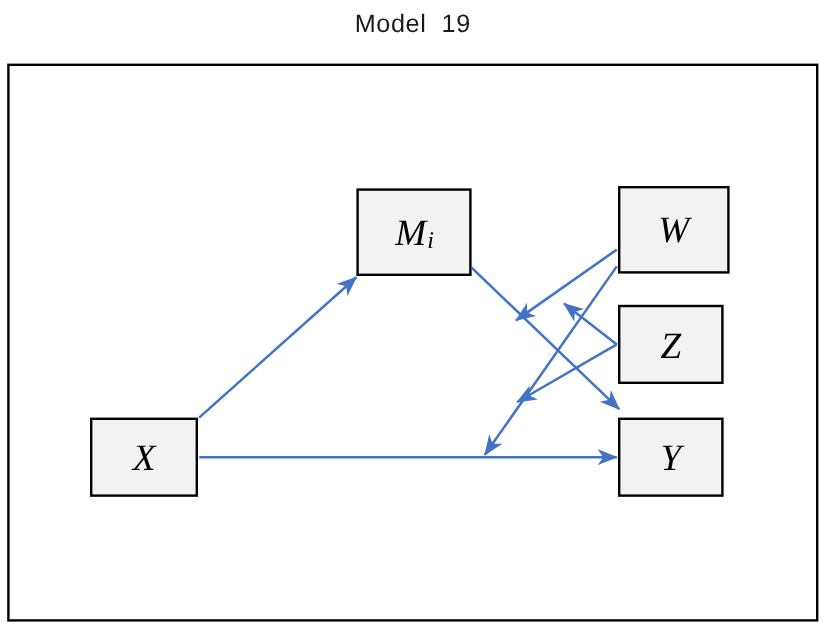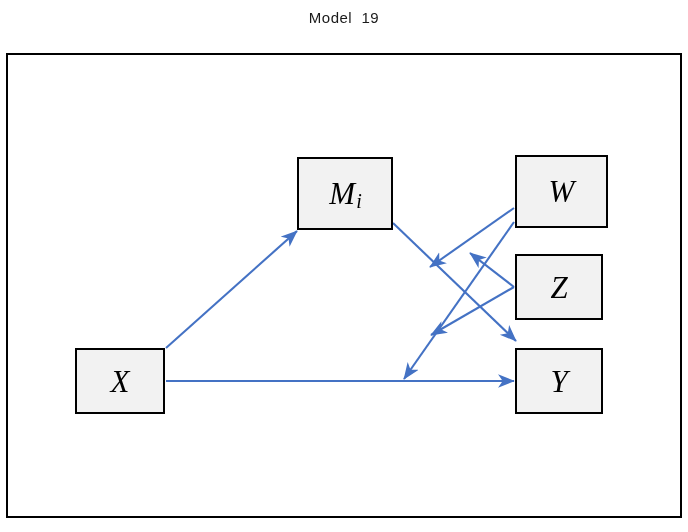--- a/index.html
+++ b/index.html
@@ -19,21 +19,21 @@
     left: 0; top: 0;
     width: 688px;
     height: 532px;
   }
   #title {
     position: absolute;
     left: 0;
     top: 9px;
     width: 688px;
     text-align: center;
-    font-size: 15px;
+    font-size: 21px;
     color: #1a1a1a;
     font-family: "Liberation Sans", sans-serif;
     letter-spacing: 0.5px;
     white-space: pre;
   }
   #frame {
     position: absolute;
     left: 6px;
     top: 53px;
     width: 676px;

